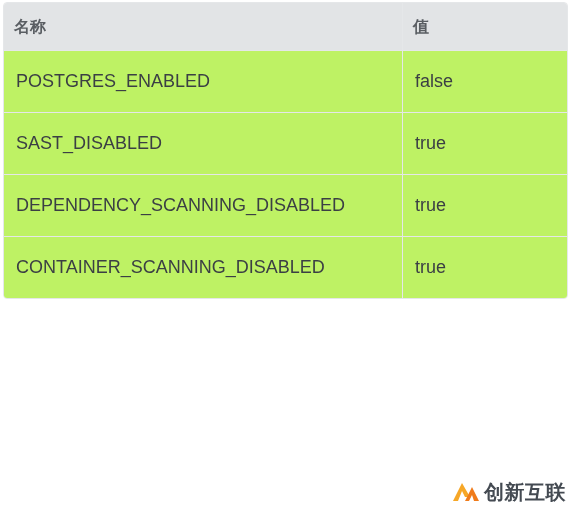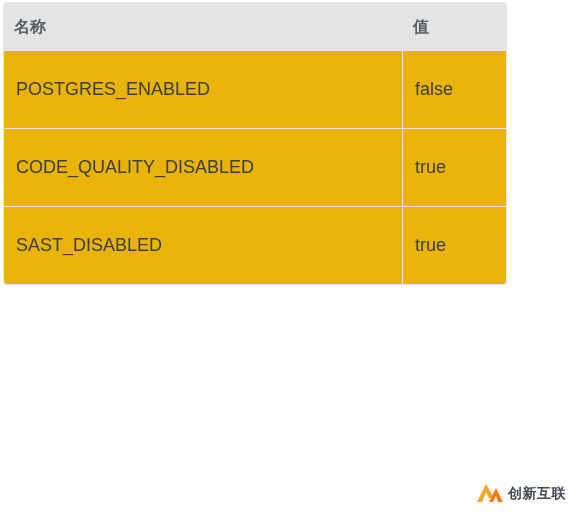--- a/index.html
+++ b/index.html
@@ -9,21 +9,21 @@
     font-family: "Microsoft YaHei", -apple-system, BlinkMacSystemFont, "Segoe UI", Arial, sans-serif;
     background: #ffffff;
     width: 572px;
     height: 514px;
     position: relative;
     overflow: hidden;
   }
   .table {
     border-collapse: separate;
     border-spacing: 0;
-    width: 504px;
+    width: 565px;
     margin: 2px 0 0 3px;
     border: 1.5px solid #e5e7e9;
     border-radius: 4px;
     overflow: hidden;
   }
   .table th, .table td {
     text-align: left;
     border-bottom: 1.5px solid #e5e7e9;
     vertical-align: middle;
   }
@@ -32,36 +32,36 @@
     color: #5a5e63;
     font-weight: 700;
     font-size: 16px;
     padding: 14px 10px 12px 10px;
   }
   .col-name { width: 398px; }
   .col-val { border-left: 1.5px solid #e5e7e9; }
   .table td {
     color: #3b3f44;
     font-size: 18px;
-    padding: 28px 12px;
-    background: #eab308;
+    padding: 20px 12px;
+    background: #bef264;
   }
   .table tr:last-child td { border-bottom: none; }
   .watermark {
     position: absolute;
     right: 6px;
     bottom: 8px;
     display: flex;
     align-items: center;
     gap: 4px;
     pointer-events: none;
   }
   .watermark .logo { width: 30px; height: 24px; }
   .watermark .txt {
-    font-size: 14px;
+    font-size: 20px;
     font-weight: 700;
     color: #444a52;
     letter-spacing: 0.5px;
   }
 </style>
 </head>
 <body>
 
 <table class="table">
   <thead>
@@ -69,25 +69,29 @@
       <th class="col-name">名称</th>
       <th class="col-val">值</th>
     </tr>
   </thead>
   <tbody>
     <tr>
       <td class="col-name">POSTGRES_ENABLED</td>
       <td class="col-val">false</td>
     </tr>
     <tr>
-      <td class="col-name">CODE_QUALITY_DISABLED</td>
+      <td class="col-name">SAST_DISABLED</td>
       <td class="col-val">true</td>
     </tr>
     <tr>
-      <td class="col-name">SAST_DISABLED</td>
+      <td class="col-name">DEPENDENCY_SCANNING_DISABLED</td>
+      <td class="col-val">true</td>
+    </tr>
+    <tr>
+      <td class="col-name">CONTAINER_SCANNING_DISABLED</td>
       <td class="col-val">true</td>
     </tr>
   </tbody>
 </table>
 
 <div class="watermark">
   <svg class="logo" viewBox="0 0 30 24">
     <path d="M3 20 L12 2 L20 16 L15 16 L12 10 L8 20 Z" fill="#f6a727"></path>
     <path d="M15 20 L22 6 L29 20 L24 20 L22 14 L19 20 Z" fill="#f07b1a"></path>
   </svg>

